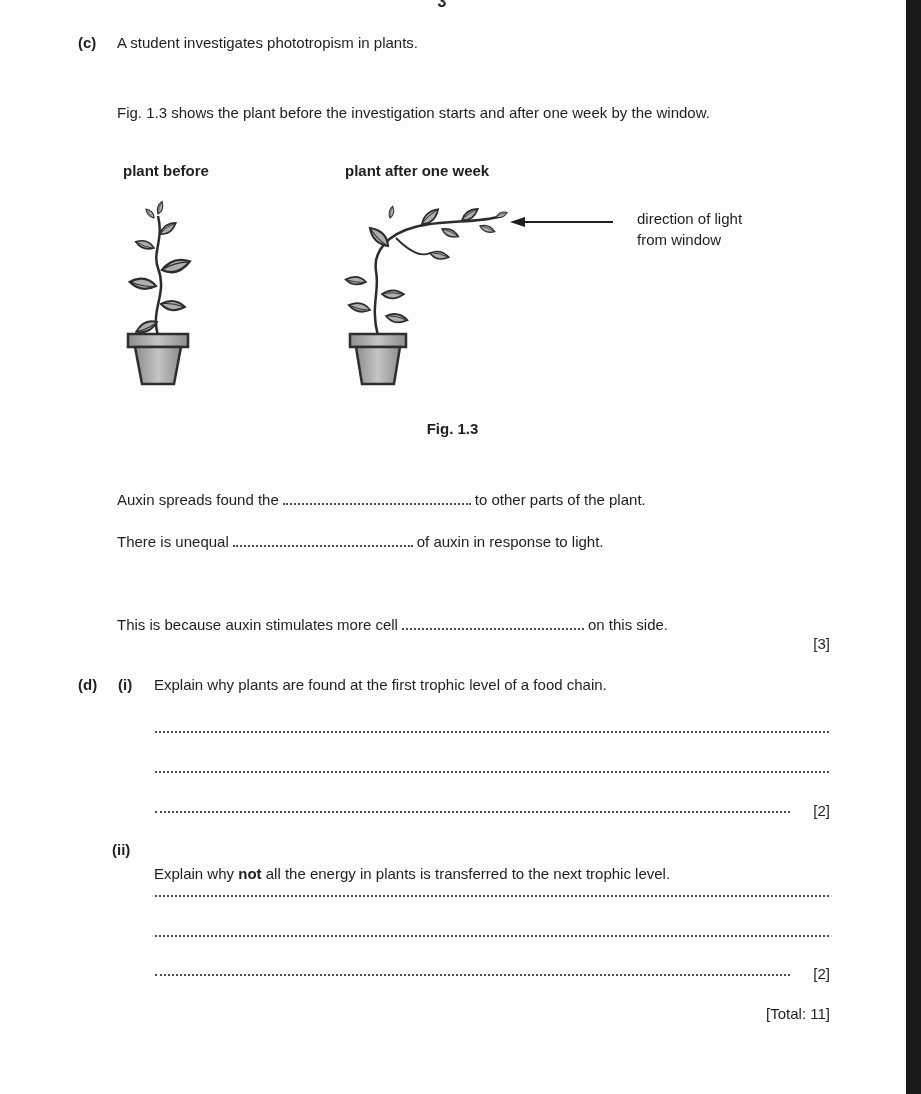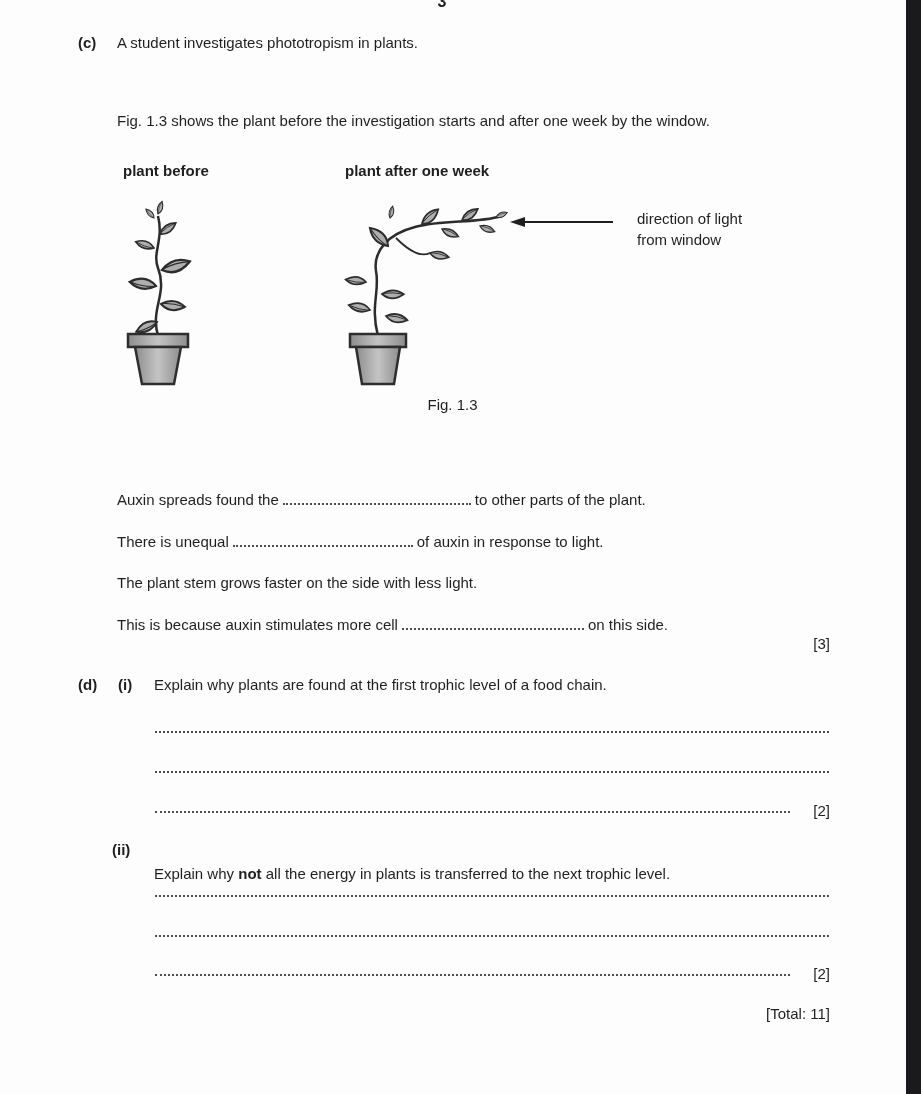--- a/index.html
+++ b/index.html
@@ -6,38 +6,38 @@
   .page{
     position:relative;width:921px;height:1094px;overflow:hidden;
     background:#fdfdfd;
     font-family:"Liberation Sans","DejaVu Sans",sans-serif;
     color:#1f1f1f;font-size:15px;line-height:1.25;
   }
   .abs{position:absolute;white-space:nowrap;}
   .b{font-weight:bold;}
   .edge-strip{position:absolute;top:0;right:0;width:15px;height:1094px;background:#1a1a1d;}
   .pageno{position:absolute;top:-8px;left:430px;width:24px;text-align:center;font-weight:bold;font-size:16px;}
-  .caption-row{position:absolute;left:0;top:396px;width:905px;text-align:center;font-weight:normal;}
+  .caption-row{position:absolute;left:0;top:420px;width:905px;text-align:center;font-weight:bold;}
   .marks{position:absolute;left:0;width:830px;text-align:right;}
   .blank{display:inline-block;border-bottom:2px dotted #4c4c4c;height:12px;vertical-align:baseline;margin:0 4px;}
   .w1{width:188px;} .w2{width:180px;} .w3{width:182px;}
   .dotline{position:absolute;height:14px;border-bottom:2px dotted #4c4c4c;}
   .sent{position:absolute;left:117px;white-space:nowrap;}
   svg{display:block;}
 </style>
 </head>
 <body>
 
 <div class="page">
 
   <div class="pageno">3</div>
 
   <div class="abs b" style="left:78px;top:34px;">(c)</div>
   <div class="abs" style="left:117px;top:34px;">A student investigates phototropism in plants.</div>
-  <div class="abs" style="left:117px;top:112px;">Fig. 1.3 shows the plant before the investigation starts and after one week by the window.</div>
+  <div class="abs" style="left:117px;top:104px;">Fig. 1.3 shows the plant before the investigation starts and after one week by the window.</div>
 
   <div class="abs b" style="left:123px;top:162px;text-align:center;">plant before</div>
   <div class="abs b" style="left:345px;top:162px;">plant after one week</div>
 
   <div class="abs" style="left:108px;top:196px;">
     <svg width="115" height="192" viewBox="0 0 115 192">
       <defs>
         <g id="leafA">
           <path d="M0 0 Q 11 -10 24 -3 Q 12 8 0 0 Z" fill="#aeaeae" stroke="#2c2c2c" stroke-width="2"></path>
           <path d="M2 -1 Q 12 -4 22 -3" fill="none" stroke="#2c2c2c" stroke-width="1"></path>
@@ -107,21 +107,20 @@
 
 
   <div class="sent" style="top:491px;">
     <span>Auxin spreads found the</span><span class="blank w1"></span><span>to other parts of the plant.</span>
   </div>
 
   <div class="sent" style="top:533px;">
     <span>There is unequal</span><span class="blank w2"></span><span>of auxin in response to light.</span>
   </div>
 
-  <div class="sent" style="top:574px;">The plant stem grows faster on the side with less light.</div>
 
   <div class="sent" style="top:616px;">
     <span>This is because auxin stimulates more cell</span><span class="blank w3"></span><span>on this side.</span>
   </div>
 
   <div class="marks" style="top:635px;">[3]</div>
 
   <div class="abs b" style="left:78px;top:676px;">(d)</div>
   <div class="abs b" style="left:118px;top:676px;">(i)</div>
   <div class="abs" style="left:154px;top:676px;text-align:right;">Explain why plants are found at the first trophic level of a food chain.</div>

